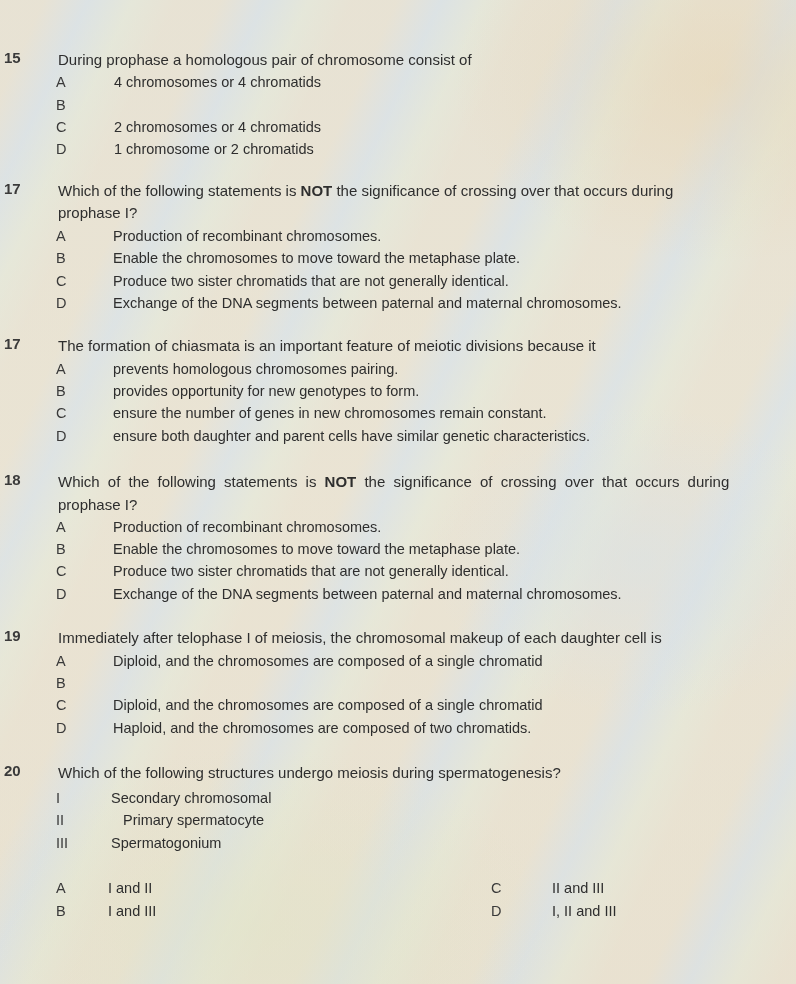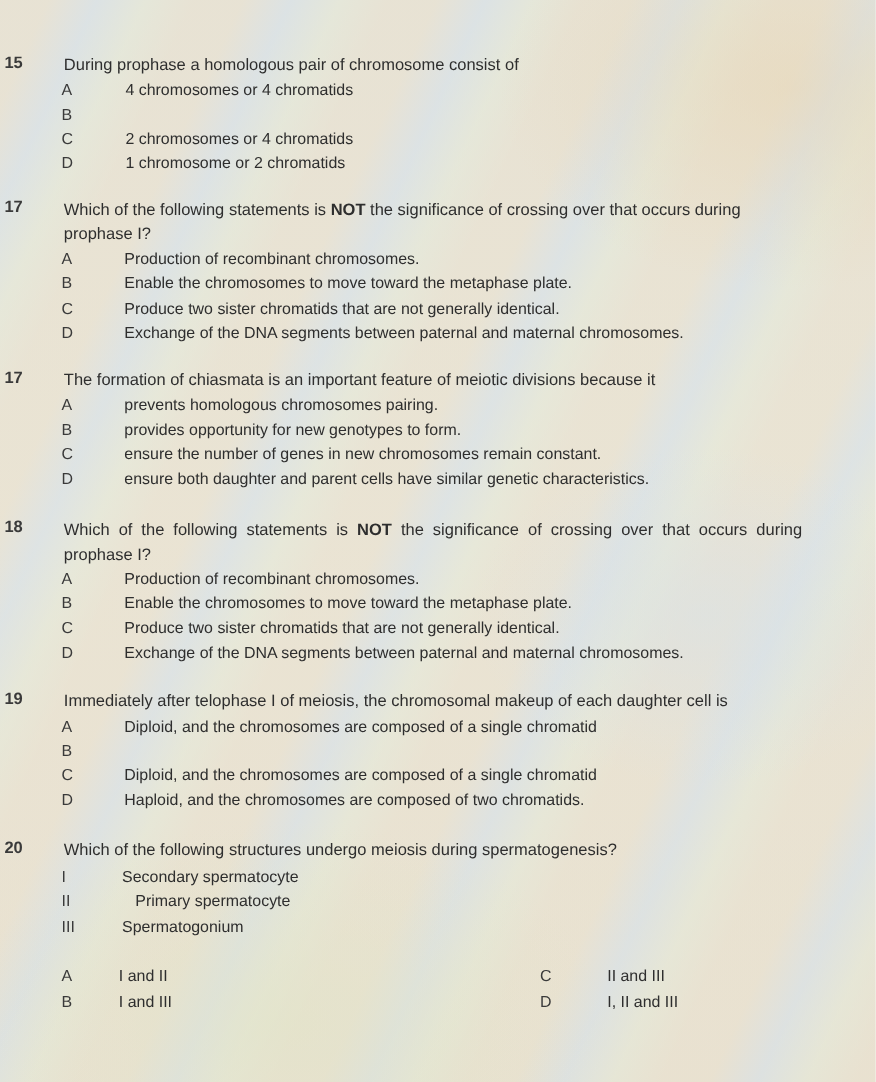--- a/index.html
+++ b/index.html
@@ -197,21 +197,21 @@
       <span class="opt-text">Haploid, and the chromosomes are composed of two chromatids.</span>
     </div>
   </div>
 
   <div class="question" style="top:746px;">
     <span class="q-num">20</span>
     <span class="q-text">Which of the following structures undergo meiosis during spermatogenesis?</span>
 
     <div class="option" style="top:25px;">
       <span class="opt-letter">I</span>
-      <span class="opt-text" style="left:111px;">Secondary spermatocyte</span>
+      <span class="opt-text" style="left:111px;">Secondary chromosomal</span>
     </div>
     <div class="option" style="top:47px;">
       <span class="opt-letter">II</span>
       <span class="opt-text" style="left:111px;margin-left:12px;">Primary spermatocyte</span>
     </div>
     <div class="option" style="top:70px;">
       <span class="opt-letter">III</span>
       <span class="opt-text" style="left:111px;">Spermatogonium</span>
     </div>
 

